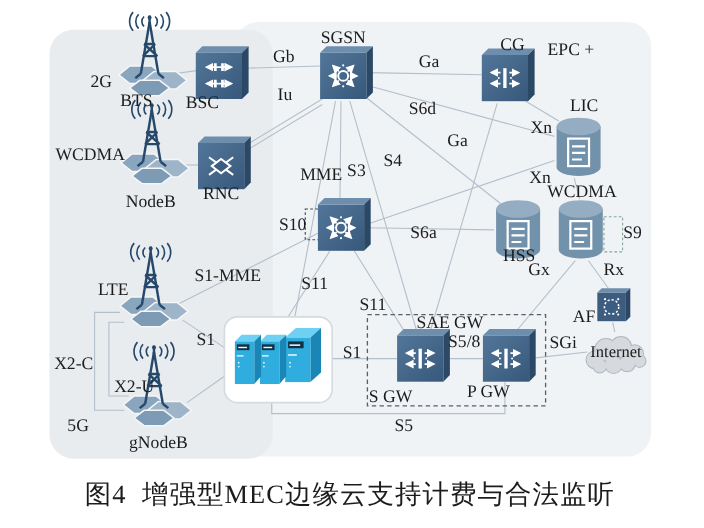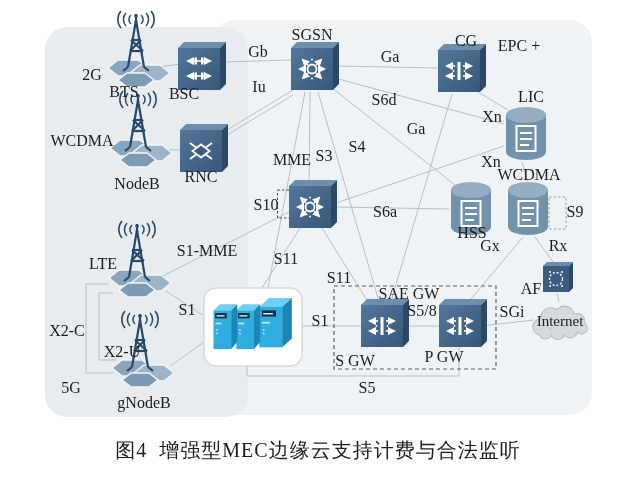--- a/index.html
+++ b/index.html
@@ -2,21 +2,21 @@
 <html><head>
 <meta charset="utf-8">
 <style>
   html,body{margin:0;padding:0;background:#fff;}
   .stage{position:relative;width:640px;height:480px;background:#ffffff;overflow:hidden;
          font-family:"Liberation Serif", serif;color:#1c1c1c;}
   .layer{position:absolute;left:0;top:0;}
   .lbl{position:absolute;transform:translate(-50%,-50%);white-space:pre;font-size:16px;
        line-height:1;color:#1c1c1c;z-index:5;}
   .lbl.sm{font-size:15px;}
-  .lbl.cap{font-size:20px;letter-spacing:1px;}
+  .lbl.cap{font-size:24px;letter-spacing:1px;}
 </style>
 </head>
 <body>
 
 <div class="stage">
 
   <svg class="layer" width="640" height="480" viewBox="0 0 640 480">
     <defs>
       <marker id="ah" viewBox="0 0 6 6" markerWidth="5" markerHeight="5" refX="4.5" refY="3" orient="auto">
         <path d="M0,0 L6,3 L0,6 Z" fill="#ffffff"></path>

